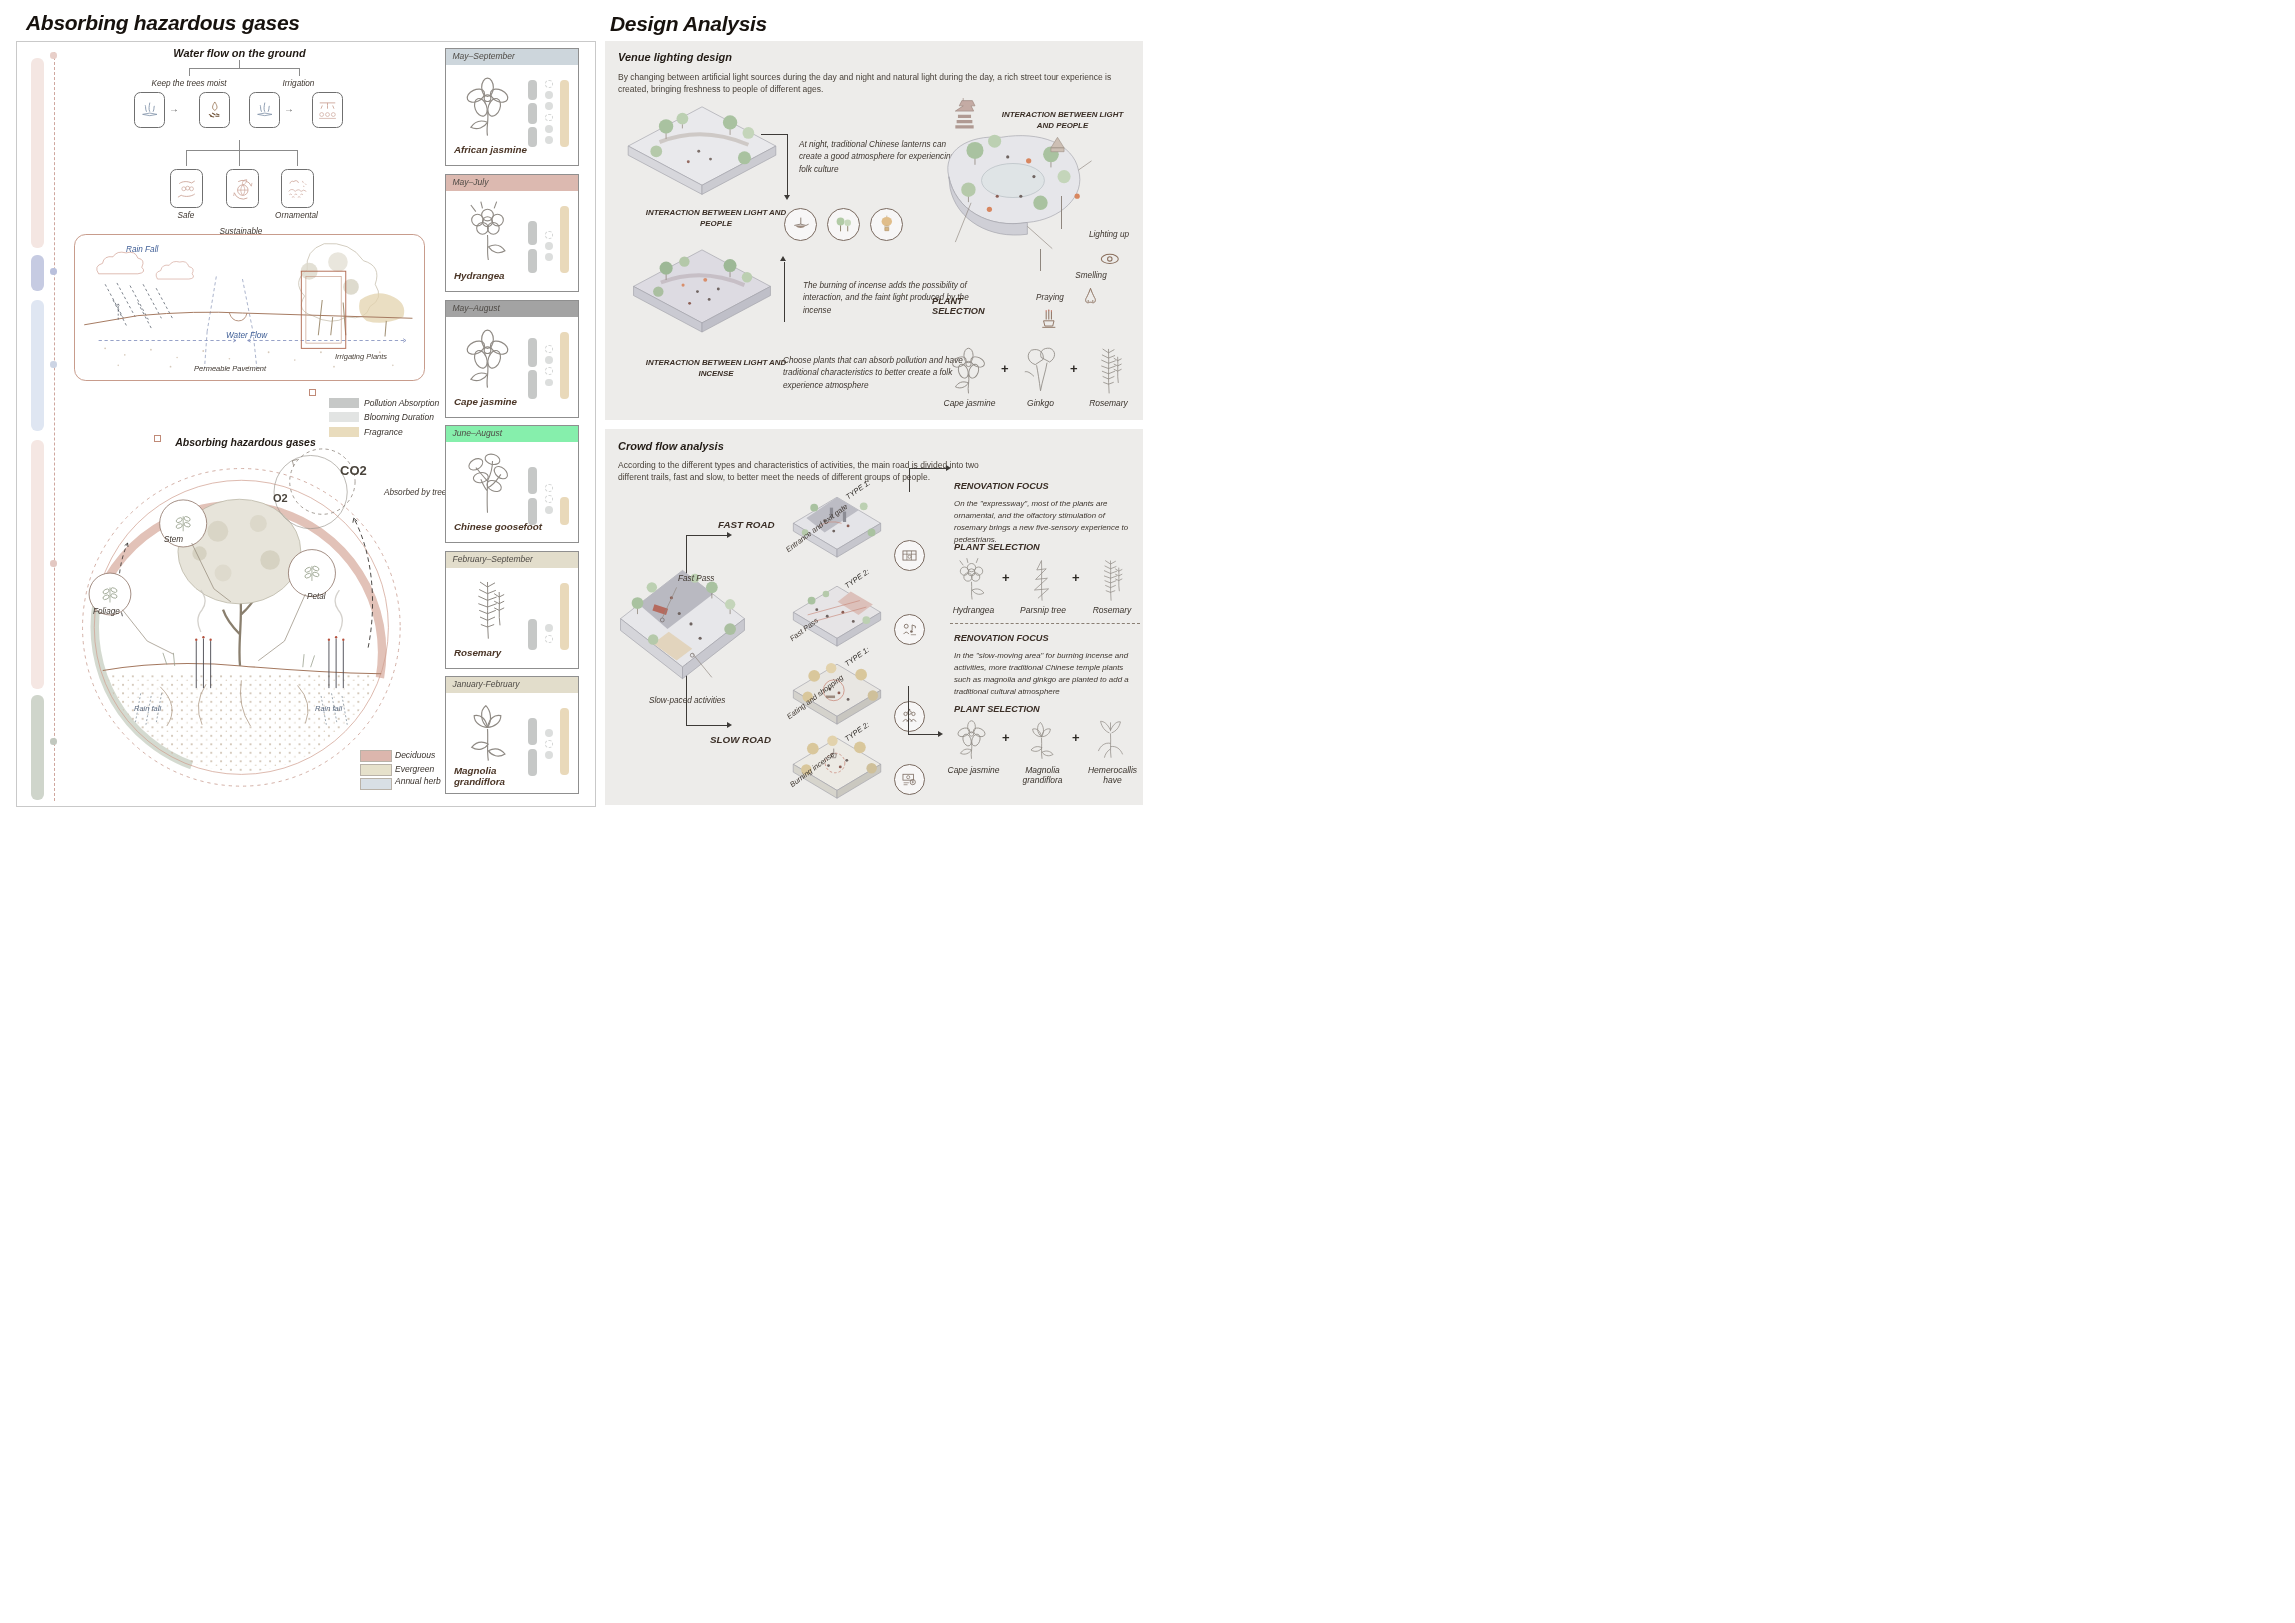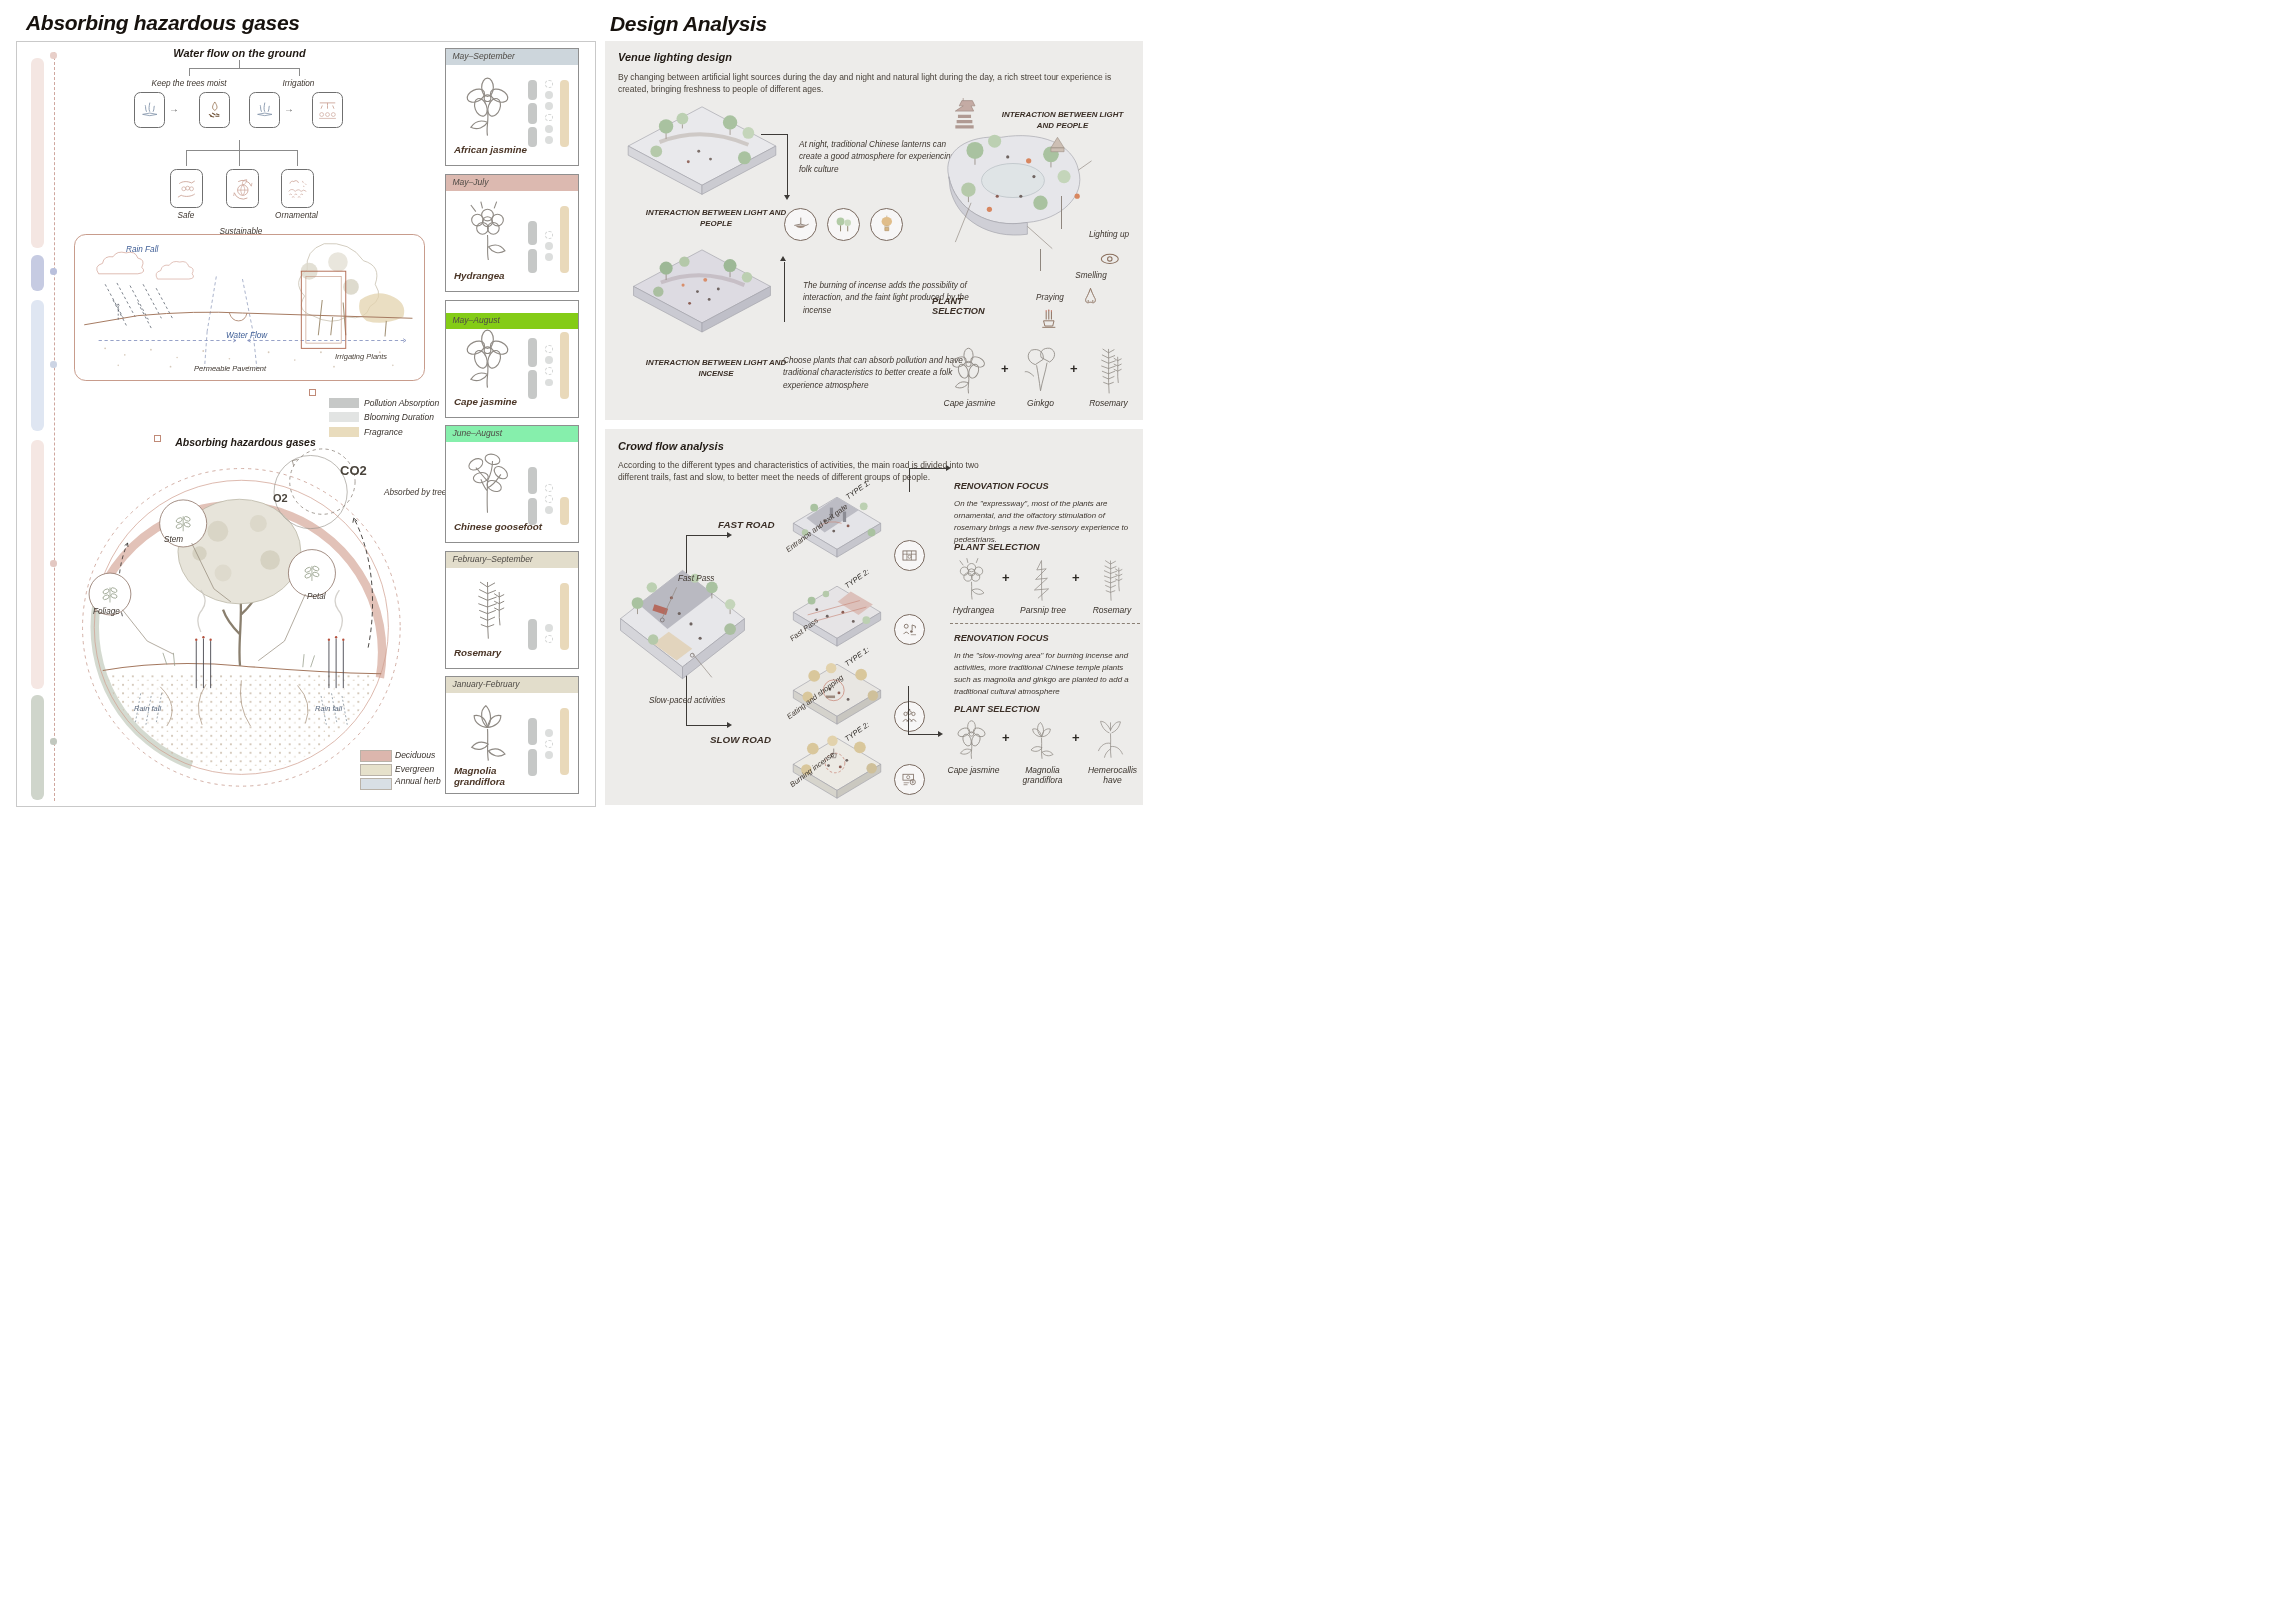--- a/index.html
+++ b/index.html
@@ -392,21 +392,21 @@
         <div class="seg"></div>
       </div>
   <div class="abs dotcol" style="left:98px;top:56px;">
         <div class="dot dashed"></div>
         <div class="dot solid"></div>
         <div class="dot solid"></div>
       </div>
   <div class="abs fragbar" style="left:114px;top:31px;height:67px;"></div>
 </div>
 <div class="abs card" style="left:445px;top:300px;width:132px;height:116px;">
-  <div class="card-h" style="background: #84cc16; margin-top: 12px;">May–August</div>
+  <div class="card-h" style="background: #a3a3a3;">May–August</div>
   <svg class="abs" style="left:14.4px;top:25px;" width="55" height="65" viewBox="0 0 60 78">
         <use href="#sym-flower"></use>
       </svg>
   <div class="abs card-name" style="left:7.9px;top:95px;">Cape jasmine</div>
   <div class="abs segcol" style="left:82px;top:37px;height:61px;">
         <div class="seg"></div>
         <div class="seg"></div>
       </div>
   <div class="abs dotcol" style="left:98px;top:44px;">
         <div class="dot dashed"></div>

